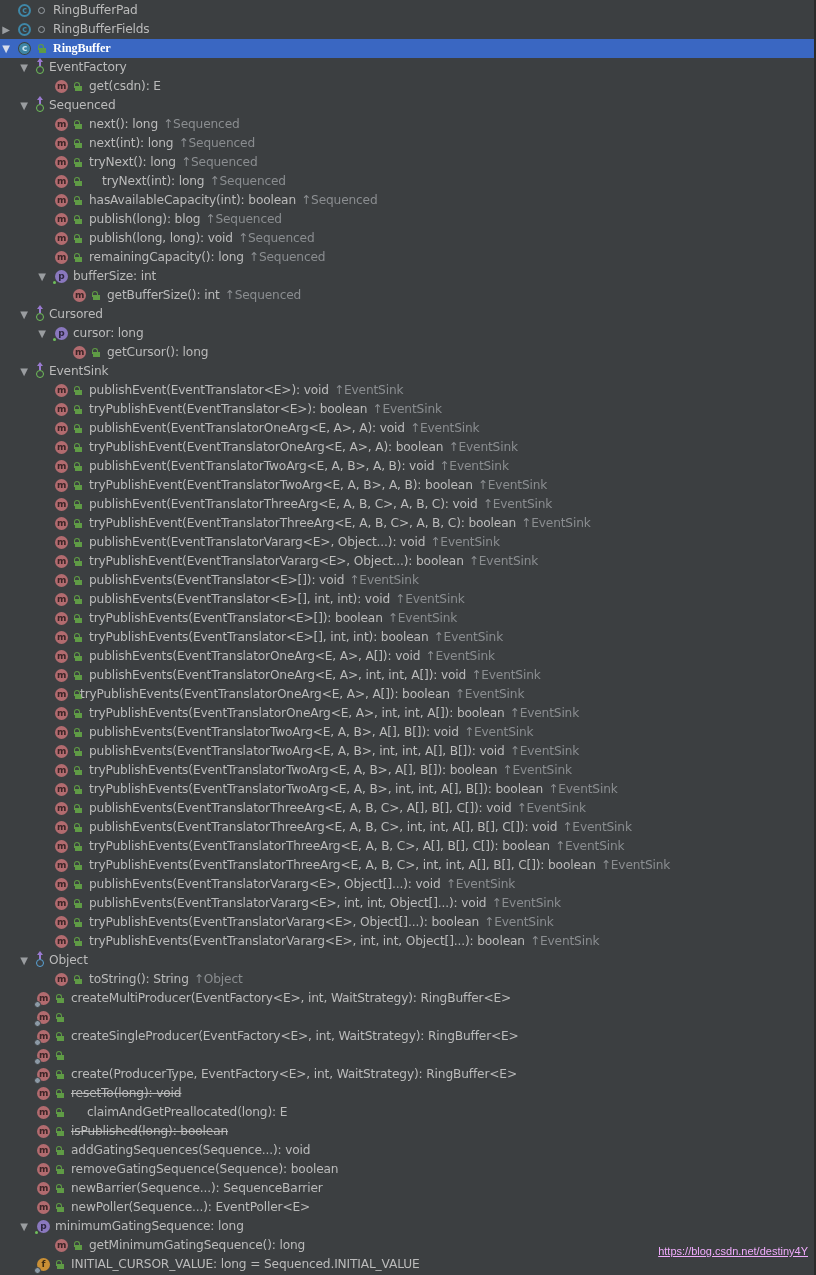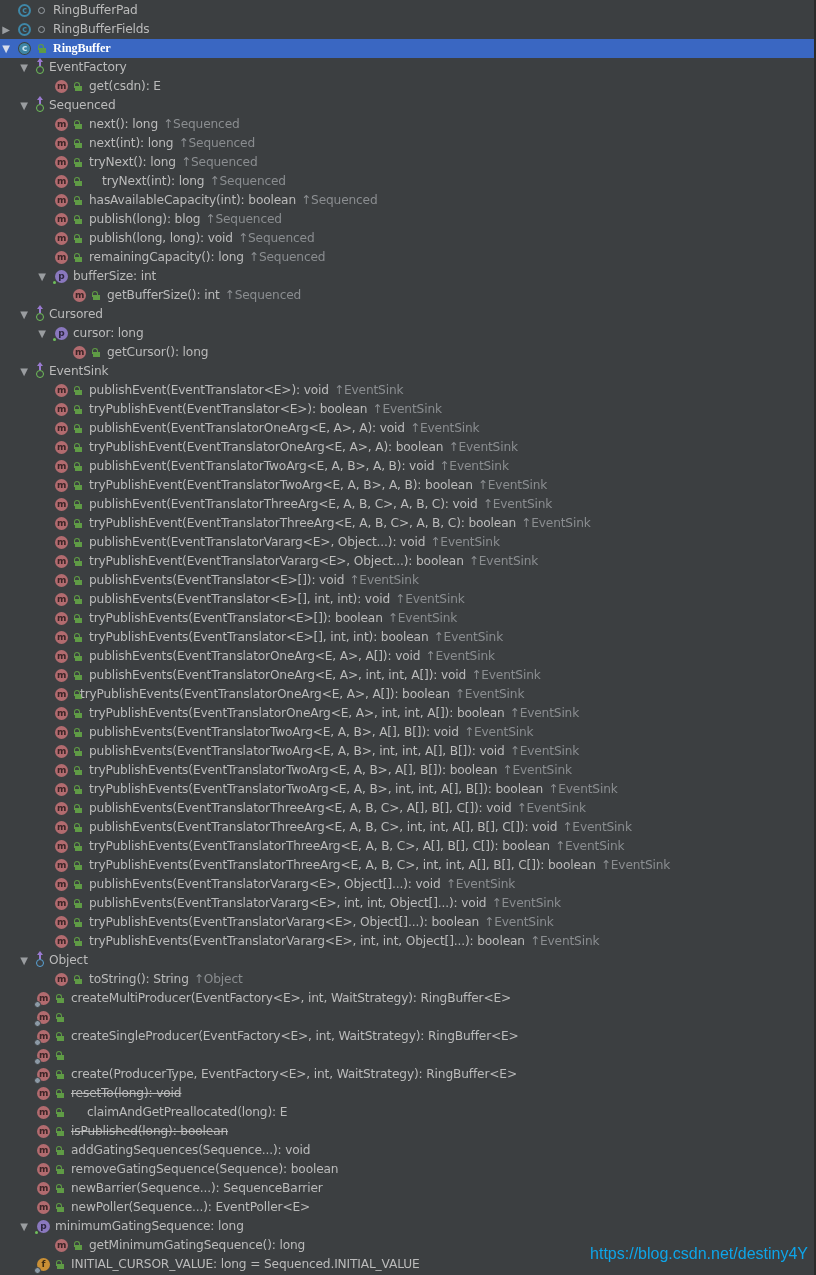--- a/index.html
+++ b/index.html
@@ -45,21 +45,21 @@
   }
   .vis.lock .body { position:absolute; left:1px; top:4px; width:7px; height:5px; background:#5f9b45; }
   .vis.lock .shackle { position:absolute; left:0px; top:0px; width:4px; height:5px; border:1.5px solid #5f9b45; border-bottom:none; border-radius:3px 3px 0 0; }
   .vis.pkg { top: 6px; width: 5px; height: 5px; border: 1px solid #9aa0a6; border-radius: 50%; }
   .label { position: absolute; top: 0; }
   .label .t { color: #bbbbbb; }
   .row.selected .label .t { color: #ffffff; font-weight: bold; }
   .label .inh { color: #8a8d90; margin-left: 5px; }
   .label.strike .t { text-decoration: line-through; }
   .divider { position:absolute; right:0; top:0; width:2px; height:1275px; background:#2b2b2b; }
-  .watermark { position:absolute; right:8px; top:1245px; color:#0ea5e9; font-family:"Liberation Sans", sans-serif; font-size:16px; letter-spacing:0; }
+  .watermark { position:absolute; right:8px; top:1245px; color:#f0abfc; font-family:"Liberation Sans", sans-serif; font-size:11px; letter-spacing:0;text-decoration:underline; }
 </style>
 </head>
 <body>
 
 <div id="tree" style="top: 1px;">
     <div class="row">
       <span class="icon c outlined" style="left: 18px;"><span>c</span></span>
       <span class="vis pkg" style="left: 38px;"></span>
       <span class="label" style="left: 53px;"><span class="t">RingBufferPad</span></span>
     </div>

